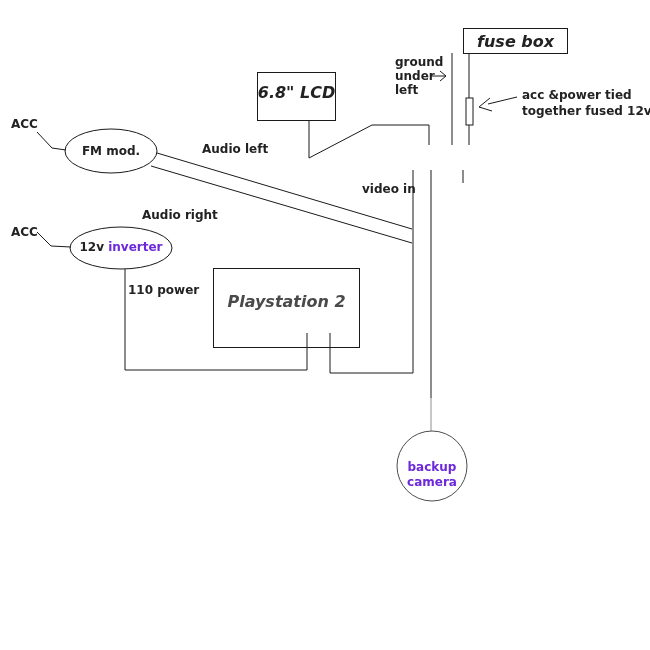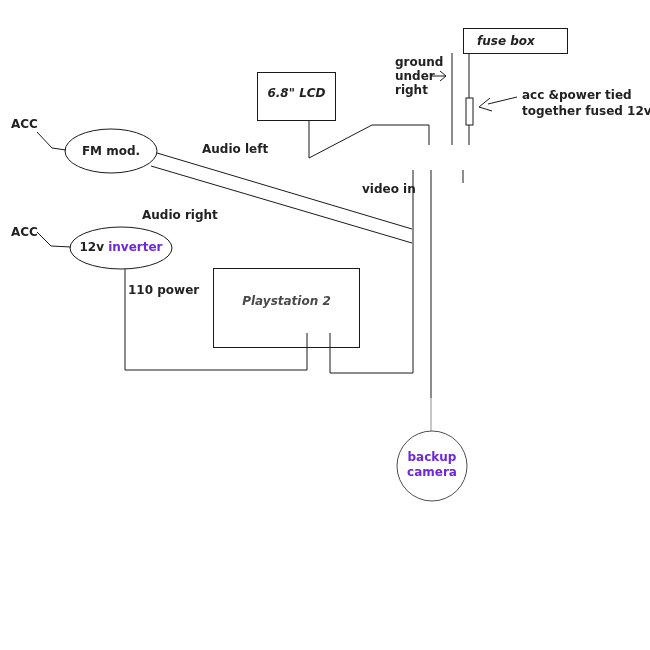--- a/index.html
+++ b/index.html
@@ -53,26 +53,26 @@
     border-width: 2px;
   }
   #ps2-box {
     left: 213px; top: 268px; width: 147px; height: 80px;
     display: flex; align-items: center; justify-content: center;
   }
   #ps2-box .lbl-in { transform: translateY(-7px); color: #4a4a4a; }
   .lbl-in {
     font-style: italic;
     font-weight: 700;
-    font-size: 12px;
+    font-size: 16px;
     color: #222222;
     white-space: nowrap;
   }
   .muted { color: #6d28d9; }
-  #camera-label { line-height: 15px; }
+  #camera-label { line-height: 15px; margin-top: 10px; }
   #ground-note { line-height: 14px; }
   #fuse-note { line-height: 16px; }
 </style>
 </head>
 <body>
 
 <div id="canvas">
 
   <svg id="wires" width="650" height="650" viewBox="0 0 650 650">
     <g fill="none" stroke="#1a1a1a" stroke-width="1">
@@ -145,21 +145,21 @@
 
   <div class="lbl" style="left:142px; top:180px;margin-top:28px;">Audio right</div>
 
   <div class="lbl" style="left:362px; top:182px;">video in</div>
 
   <div class="lbl" style="left:128px; top:283px;">110 power</div>
 
   <div id="ground-note" class="lbl" style="left:395px; top:55px;">
     <div>ground</div>
     <div>under</div>
-    <div>right</div>
+    <div>left</div>
   </div>
 
   <div id="fuse-note" class="lbl" style="left:522px; top:87px;">
     <div>acc &amp;power tied</div>
     <div>together fused 12v</div>
   </div>
 
 </div>
 
 </body></html>

